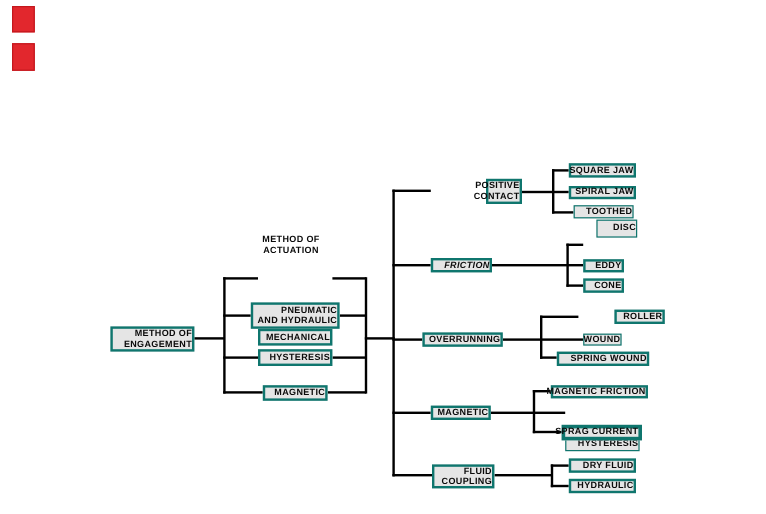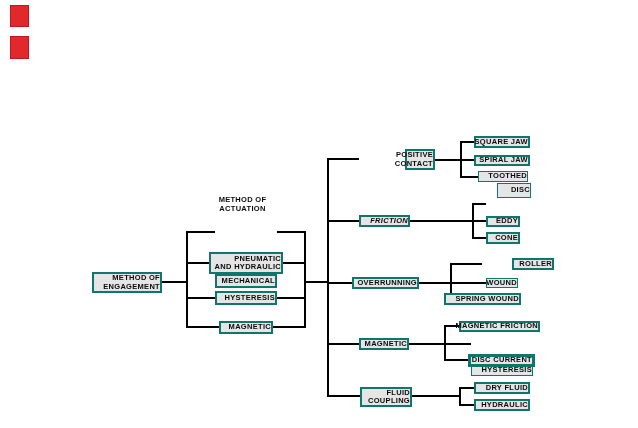--- a/index.html
+++ b/index.html
@@ -154,32 +154,32 @@
   <div class="box" style="left:486px;top:232px;width:34px;height:12px;">
     <span>CONE</span>
   </div>
 
   <div class="box" style="left:482px;top:258px;width:42px;height:12px;margin-left:30px;">
     <span>ROLLER</span>
   </div>
   <div class="box thin" style="left:486px;top:278px;width:32px;height:10px;">
     <span>WOUND</span>
   </div>
-  <div class="box" style="left:444px;top:293px;width:77px;height:12px;">
+  <div class="box" style="left:464px;top:293px;width:77px;height:12px;">
     <span>SPRING WOUND</span>
   </div>
 
   <div class="box" style="left:459px;top:321px;width:81px;height:11px;">
     <span>MAGNETIC FRICTION</span>
   </div>
   <div class="box thin" style="left:471px;top:338px;width:62px;height:12px;margin-top:26px;">
     <span>HYSTERESIS</span>
   </div>
   <div class="box thick" style="left:468px;top:354px;width:67px;height:13px;">
-    <span>DISC CURRENT</span>
+    <span>SPRAG CURRENT</span>
   </div>
 
   <div class="box" style="left:474px;top:382px;width:56px;height:12px;">
     <span>DRY FLUID</span>
   </div>
   <div class="box" style="left:474px;top:399px;width:56px;height:12px;">
     <span>HYDRAULIC</span>
   </div>
 
 </div>

